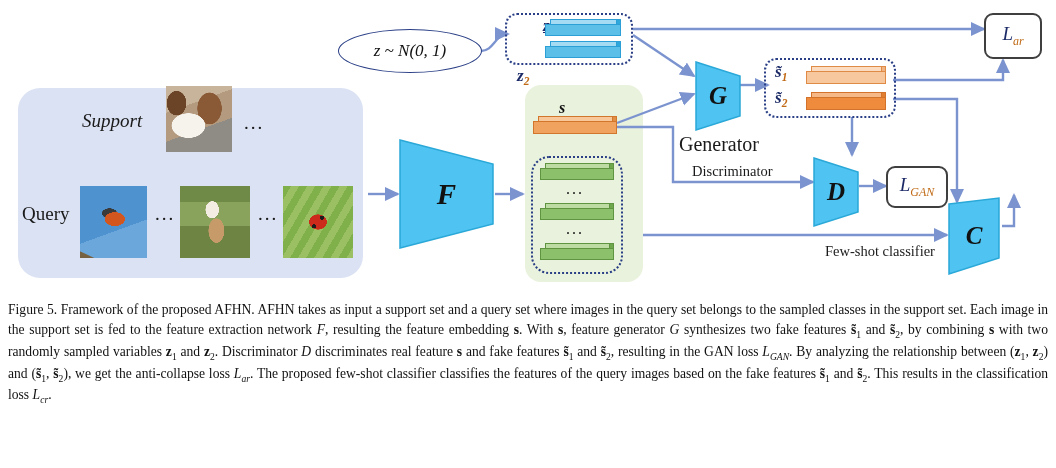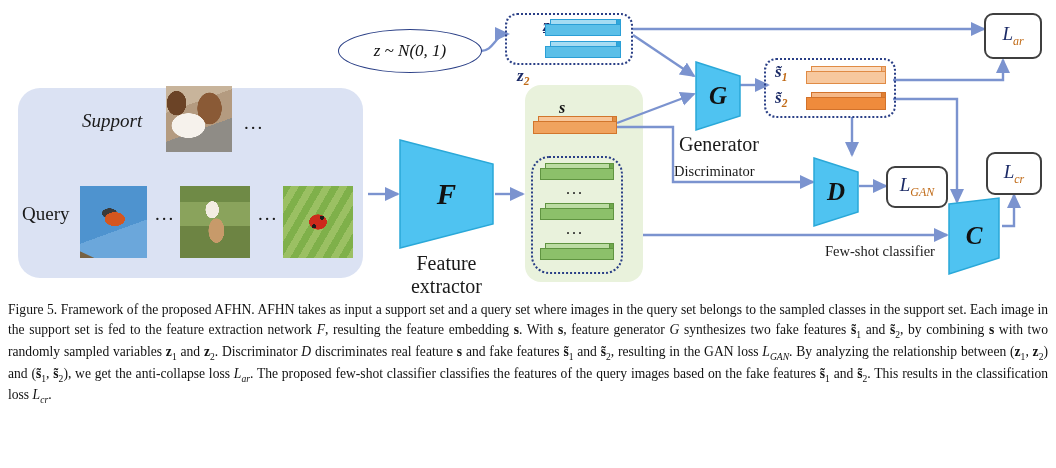--- a/index.html
+++ b/index.html
@@ -171,24 +171,20 @@
         repeating-linear-gradient(120deg,#7fb04a 0 7px,#9bc063 7px 14px),
         #84b552;"></div>
     </div>
 
     <div class="trap" style="left:398px;top:138px;width:97px;height:112px;">
       <svg width="97" height="112" viewBox="0 0 97 112">
         <polygon points="2,2 95,26 95,86 2,110" fill="#4fc3f1" stroke="#2aa8d8" stroke-width="1.5"></polygon>
       </svg>
       <div class="glyph" style="font-size:29px;padding-right:18px;">F</div>
     </div>
-    <div class="blockname" style="left:398px;top:252px;width:97px;">
-      <span>Feature</span><br>
-      <span>extractor</span>
-    </div>
 
     <div class="slbl" style="left:559px;top:99px;">s</div>
     <div class="bar3d" style="left:533px;top:116px;width:84px;height:18px;">
       <div class="top" style="background:#f8c79a;border-color:#d2762c;"></div>
       <div class="side" style="background:#e08e45;border-color:#d2762c;"></div>
       <div class="face" style="background:#f0a35e;border-color:#d2762c;"></div>
     </div>
 
     <div class="dotbox" style="left:531px;top:156px;width:92px;height:118px;border-radius:18px;"></div>
 
@@ -237,21 +233,21 @@
       <div class="side" style="background:#e07f31;border-color:#d2722b;"></div>
       <div class="face" style="background:#ef8b3c;border-color:#d2722b;"></div>
     </div>
 
     <div class="trap" style="left:812px;top:156px;width:48px;height:72px;">
       <svg width="48" height="72" viewBox="0 0 48 72">
         <polygon points="2,2 46,16 46,56 2,70" fill="#4fc3f1" stroke="#2aa8d8" stroke-width="1.5"></polygon>
       </svg>
       <div class="glyph" style="font-size:25px;padding-right:8px;">D</div>
     </div>
-    <div class="sidelbl" style="left:674px;top:163px;">Discriminator</div>
+    <div class="sidelbl" style="left:692px;top:163px;">Discriminator</div>
 
     <div class="trap" style="left:947px;top:196px;width:54px;height:80px;">
       <svg width="54" height="80" viewBox="0 0 54 80">
         <polygon points="2,8 52,2 52,62 2,78" fill="#4fc3f1" stroke="#2aa8d8" stroke-width="1.5"></polygon>
       </svg>
       <div class="glyph" style="font-size:25px;padding-right:4px;">C</div>
     </div>
     <div class="sidelbl" style="left:825px;top:243px;">Few-shot classifier</div>
 
     <div class="lossbox" style="left:886px;top:166px;width:62px;height:42px;">
@@ -259,25 +255,20 @@
         <span>L</span><sub>GAN</sub>
       </span>
     </div>
 
     <div class="lossbox" style="left:984px;top:13px;width:58px;height:46px;">
       <span class="m">
         <span>L</span><sub>ar</sub>
       </span>
     </div>
 
-    <div class="lossbox" style="left:986px;top:152px;width:56px;height:43px;">
-      <span class="m">
-        <span>L</span><sub>cr</sub>
-      </span>
-    </div>
 
   </div>
 
   <div id="caption">
     <span>Figure 5.</span>
     <span> Framework of the proposed AFHN. AFHN takes as input a support set and a query set where images in the query set belongs to the sampled classes in the support set. Each image in the support set is fed to the feature extraction network <i>F</i>, resulting the feature embedding <b>s</b>. With <b>s</b>, feature generator <i>G</i> synthesizes two fake features <b>s̃</b><span class="sub">1</span> and <b>s̃</b><span class="sub">2</span>, by combining <b>s</b> with two randomly sampled variables <b>z</b><span class="sub">1</span> and <b>z</b><span class="sub">2</span>. Discriminator <i>D</i> discriminates real feature <b>s</b> and fake features <b>s̃</b><span class="sub">1</span> and <b>s̃</b><span class="sub">2</span>, resulting in the GAN loss <i>L</i><span class="sub mi">GAN</span>. By analyzing the relationship between (<b>z</b><span class="sub">1</span>, <b>z</b><span class="sub">2</span>) and (<b>s̃</b><span class="sub">1</span>, <b>s̃</b><span class="sub">2</span>), we get the anti-collapse loss <i>L</i><span class="sub mi">ar</span>. The proposed few-shot classifier classifies the features of the query images based on the fake features <b>s̃</b><span class="sub">1</span> and <b>s̃</b><span class="sub">2</span>. This results in the classification loss <i>L</i><span class="sub mi">cr</span>.</span>
   </div>
 
 </div>
 

